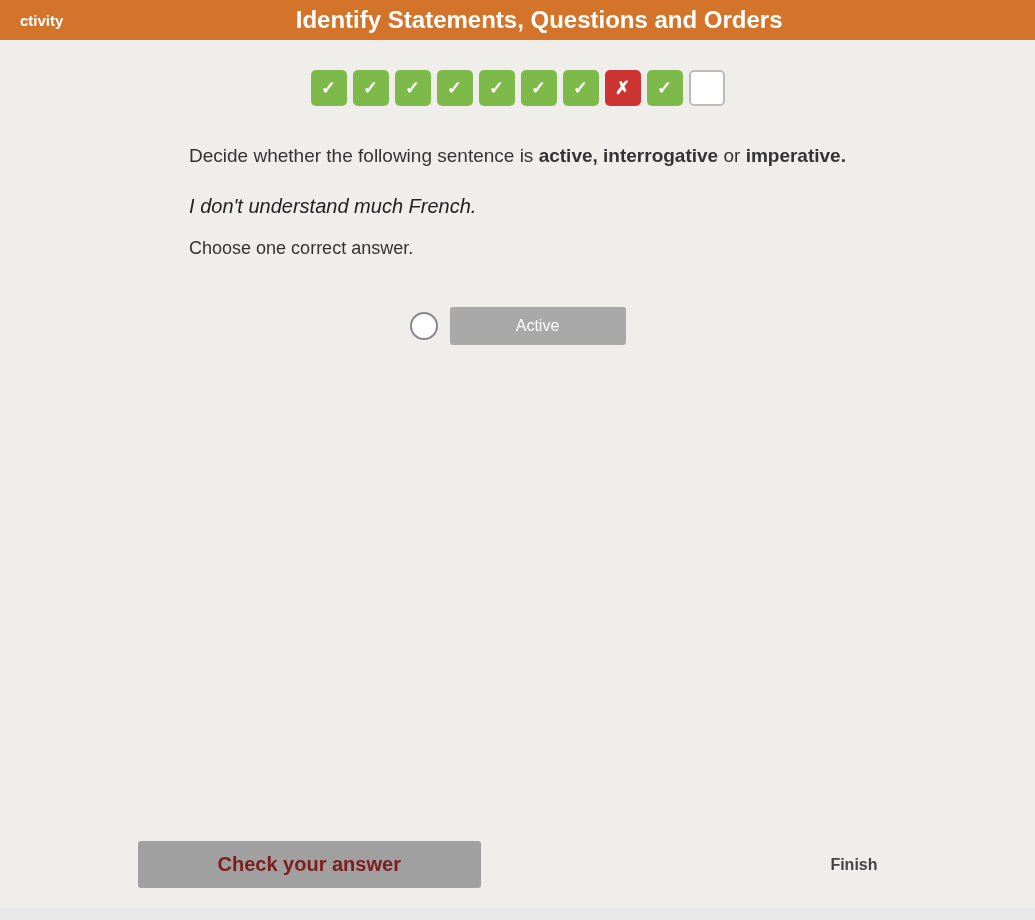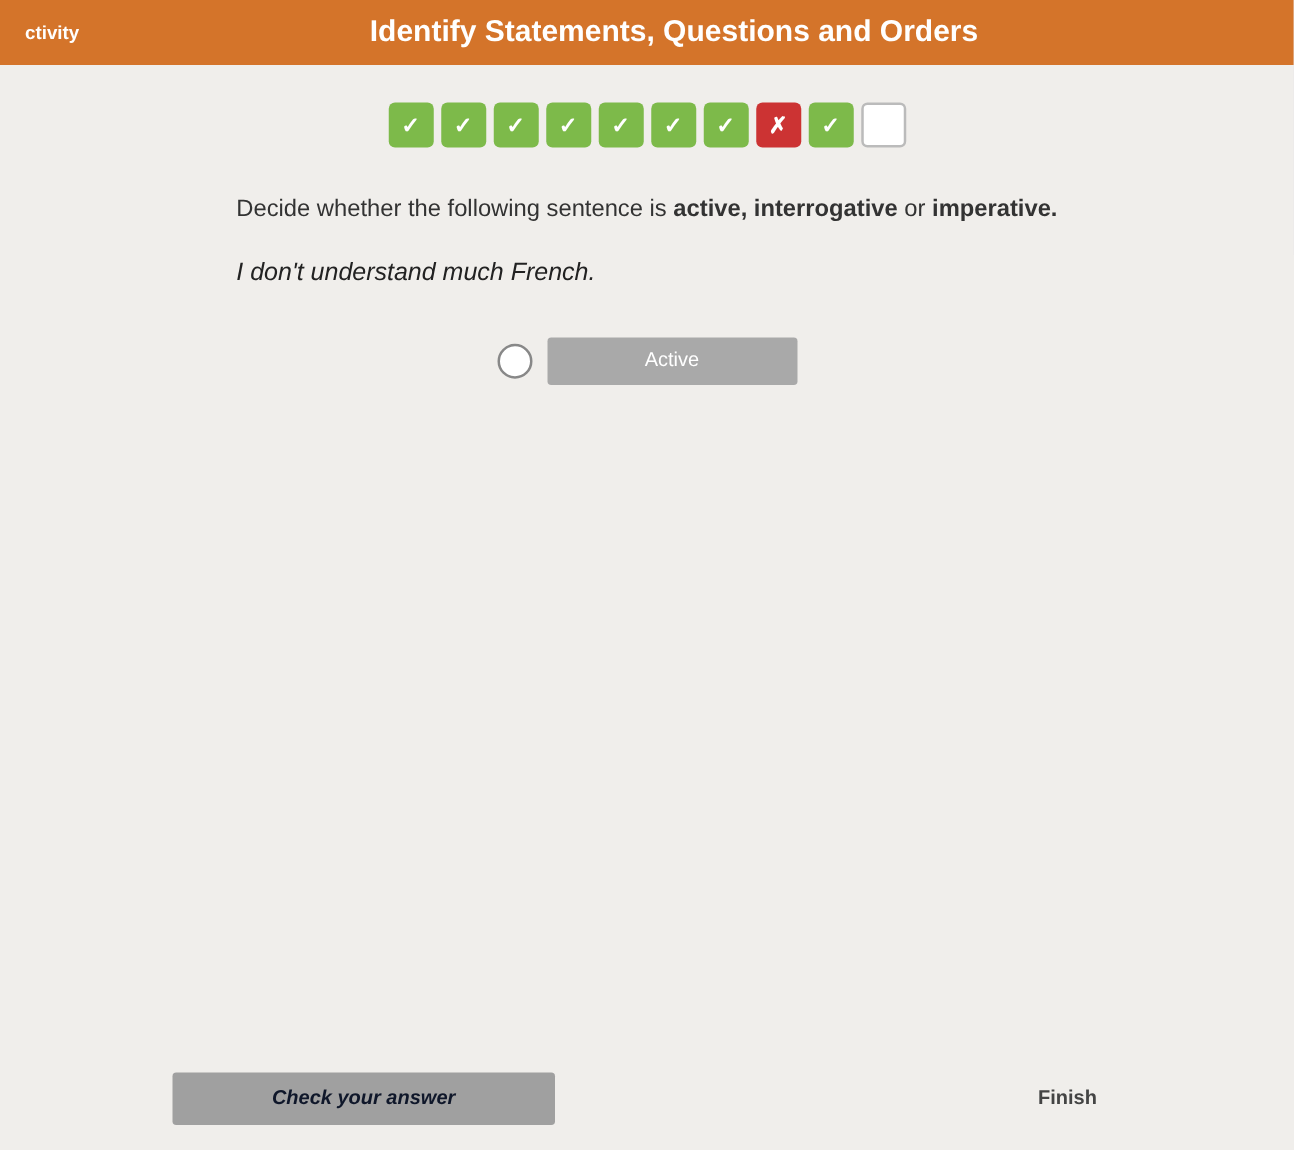--- a/index.html
+++ b/index.html
@@ -10,21 +10,21 @@
       width: 1035px;
       height: 920px;
       overflow: hidden;
     }
 
     .header {
       background: #d4742a;
       display: flex;
       align-items: center;
       padding: 12px 20px;
-      height: 52px;
+      height: 40px;
     }
 
     .header-activity {
       color: #fff;
       font-size: 15px;
       font-weight: 600;
       margin-right: auto;
     }
 
     .header-title {
@@ -128,21 +128,21 @@
       background: #fff;
       flex-shrink: 0;
       cursor: pointer;
     }
 
     .option-label {
       background: #a9a9a9;
       color: #fff;
       font-size: 16px;
       padding: 10px 0;
-      width: 200px;
+      width: 176px;
       text-align: center;
       border-radius: 3px;
     }
 
     .footer-buttons {
       display: flex;
       align-items: center;
       gap: 20px;
       margin-top: auto;
       width: 100%;
@@ -156,28 +156,27 @@
       border: none;
       font-size: 16px;
       color: #444;
       cursor: pointer;
       font-weight: 600;
       padding: 10px 20px;
     }
 
     .btn-check {
       background: #a0a0a0;
-      color: #0f172a;
-      font-size: 16px;
+      color: #7f1d1d;
+      font-size: 20px;
       font-weight: 600;
       border: none;
       padding: 12px 80px;
       cursor: pointer;
       border-radius: 3px;
-      font-style: italic;
     }
 
     .btn-finish {
       background: transparent;
       border: none;
       font-size: 16px;
       color: #444;
       cursor: pointer;
       font-weight: 600;
       padding: 10px 20px;
@@ -204,20 +203,21 @@
       <div class="progress-item wrong">✗</div>
       <div class="progress-item correct">✓</div>
       <div class="progress-item empty"></div>
     </div>
 
   <div class="question-block">
     <p class="question-instruction">
       Decide whether the following sentence is <strong>active, interrogative</strong> or <strong>imperative.</strong>
     </p>
     <p class="sentence">I don't understand much French.</p>
+    <p class="choose-label">Choose one correct answer.</p>
   </div>
 
   <div class="options-list" id="options-list">
       <div class="option-row">
         <div class="radio-circle"></div>
         <div class="option-label">Active</div>
       </div>
     </div>
 
   <div class="footer-buttons">

